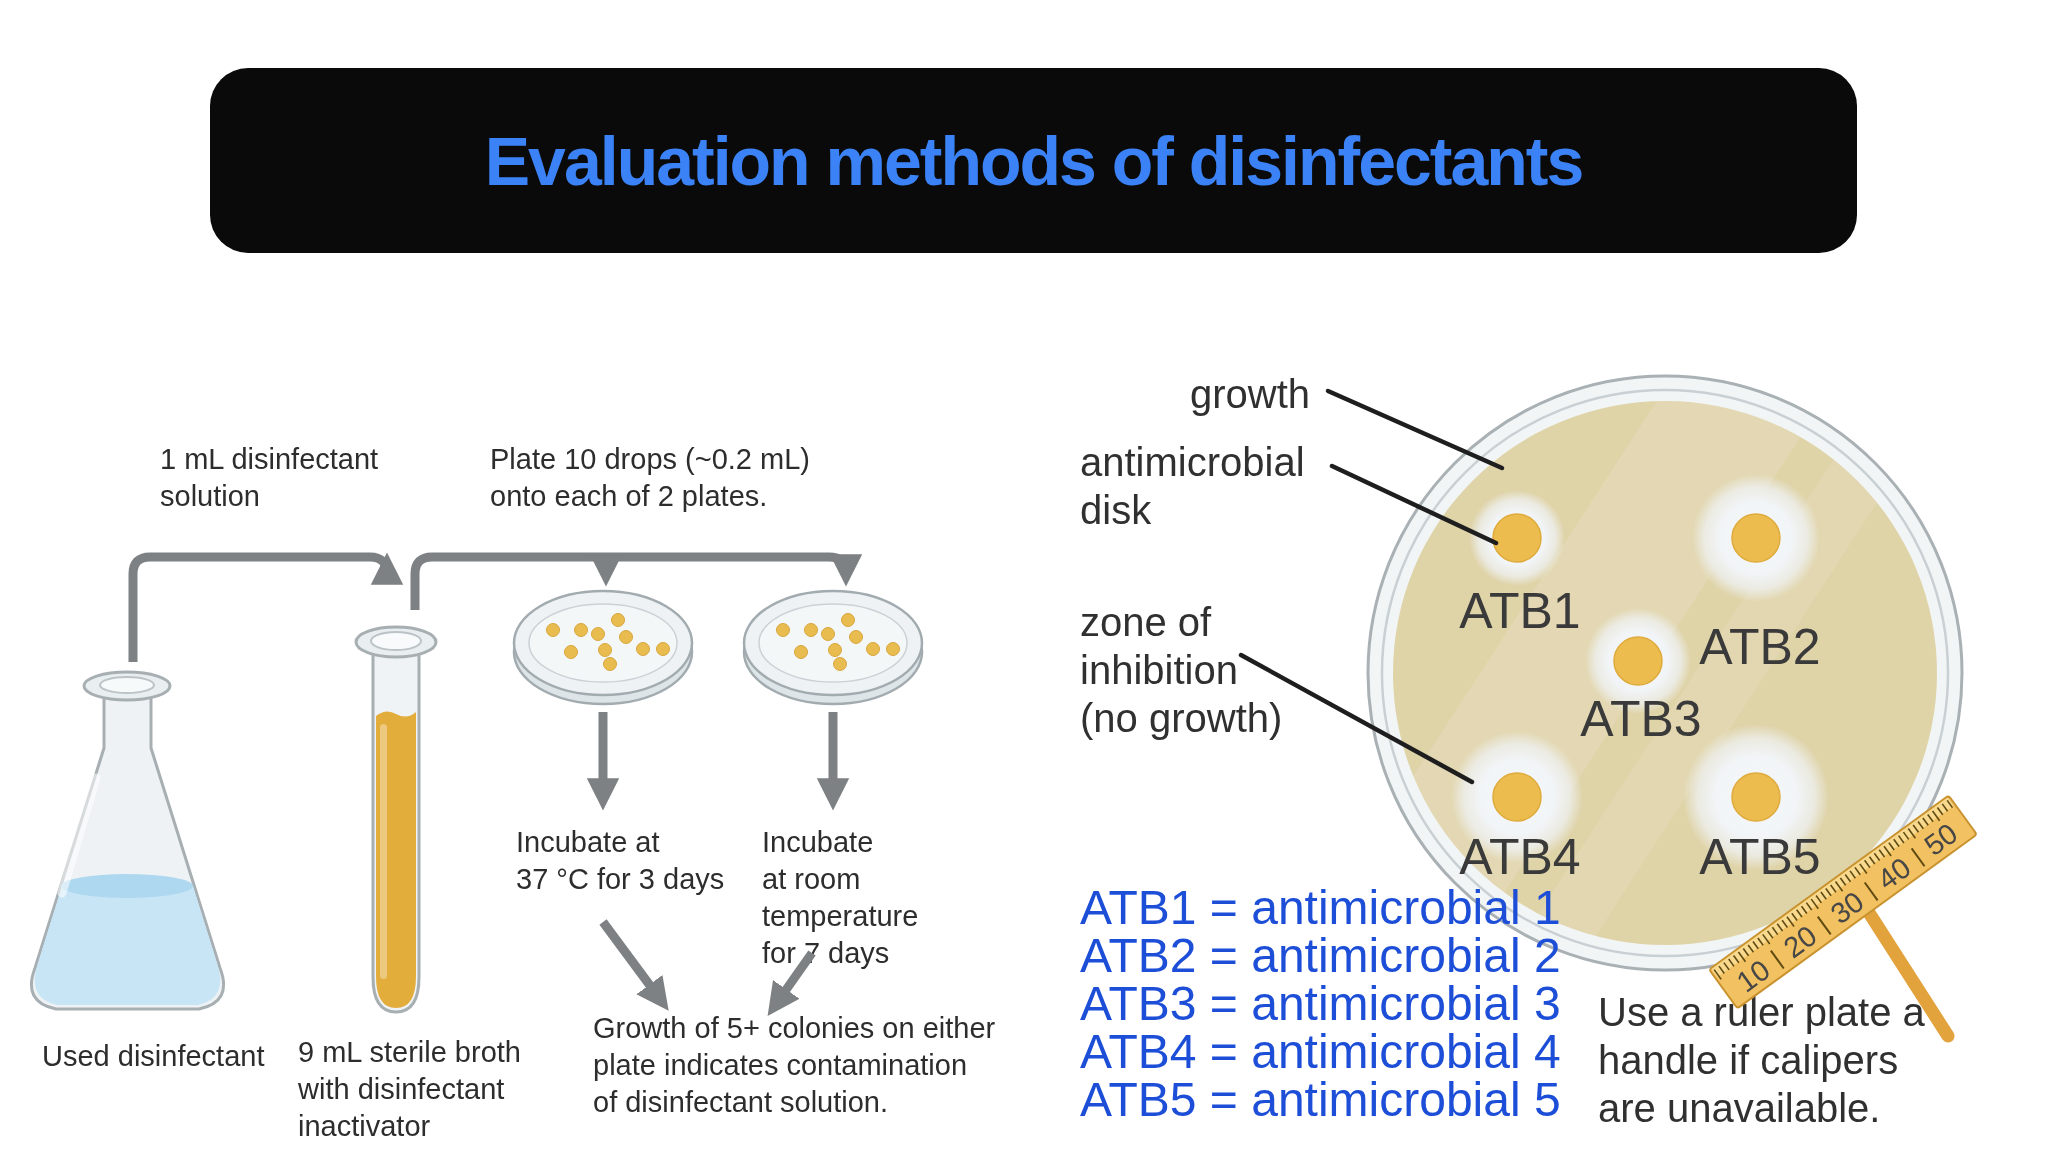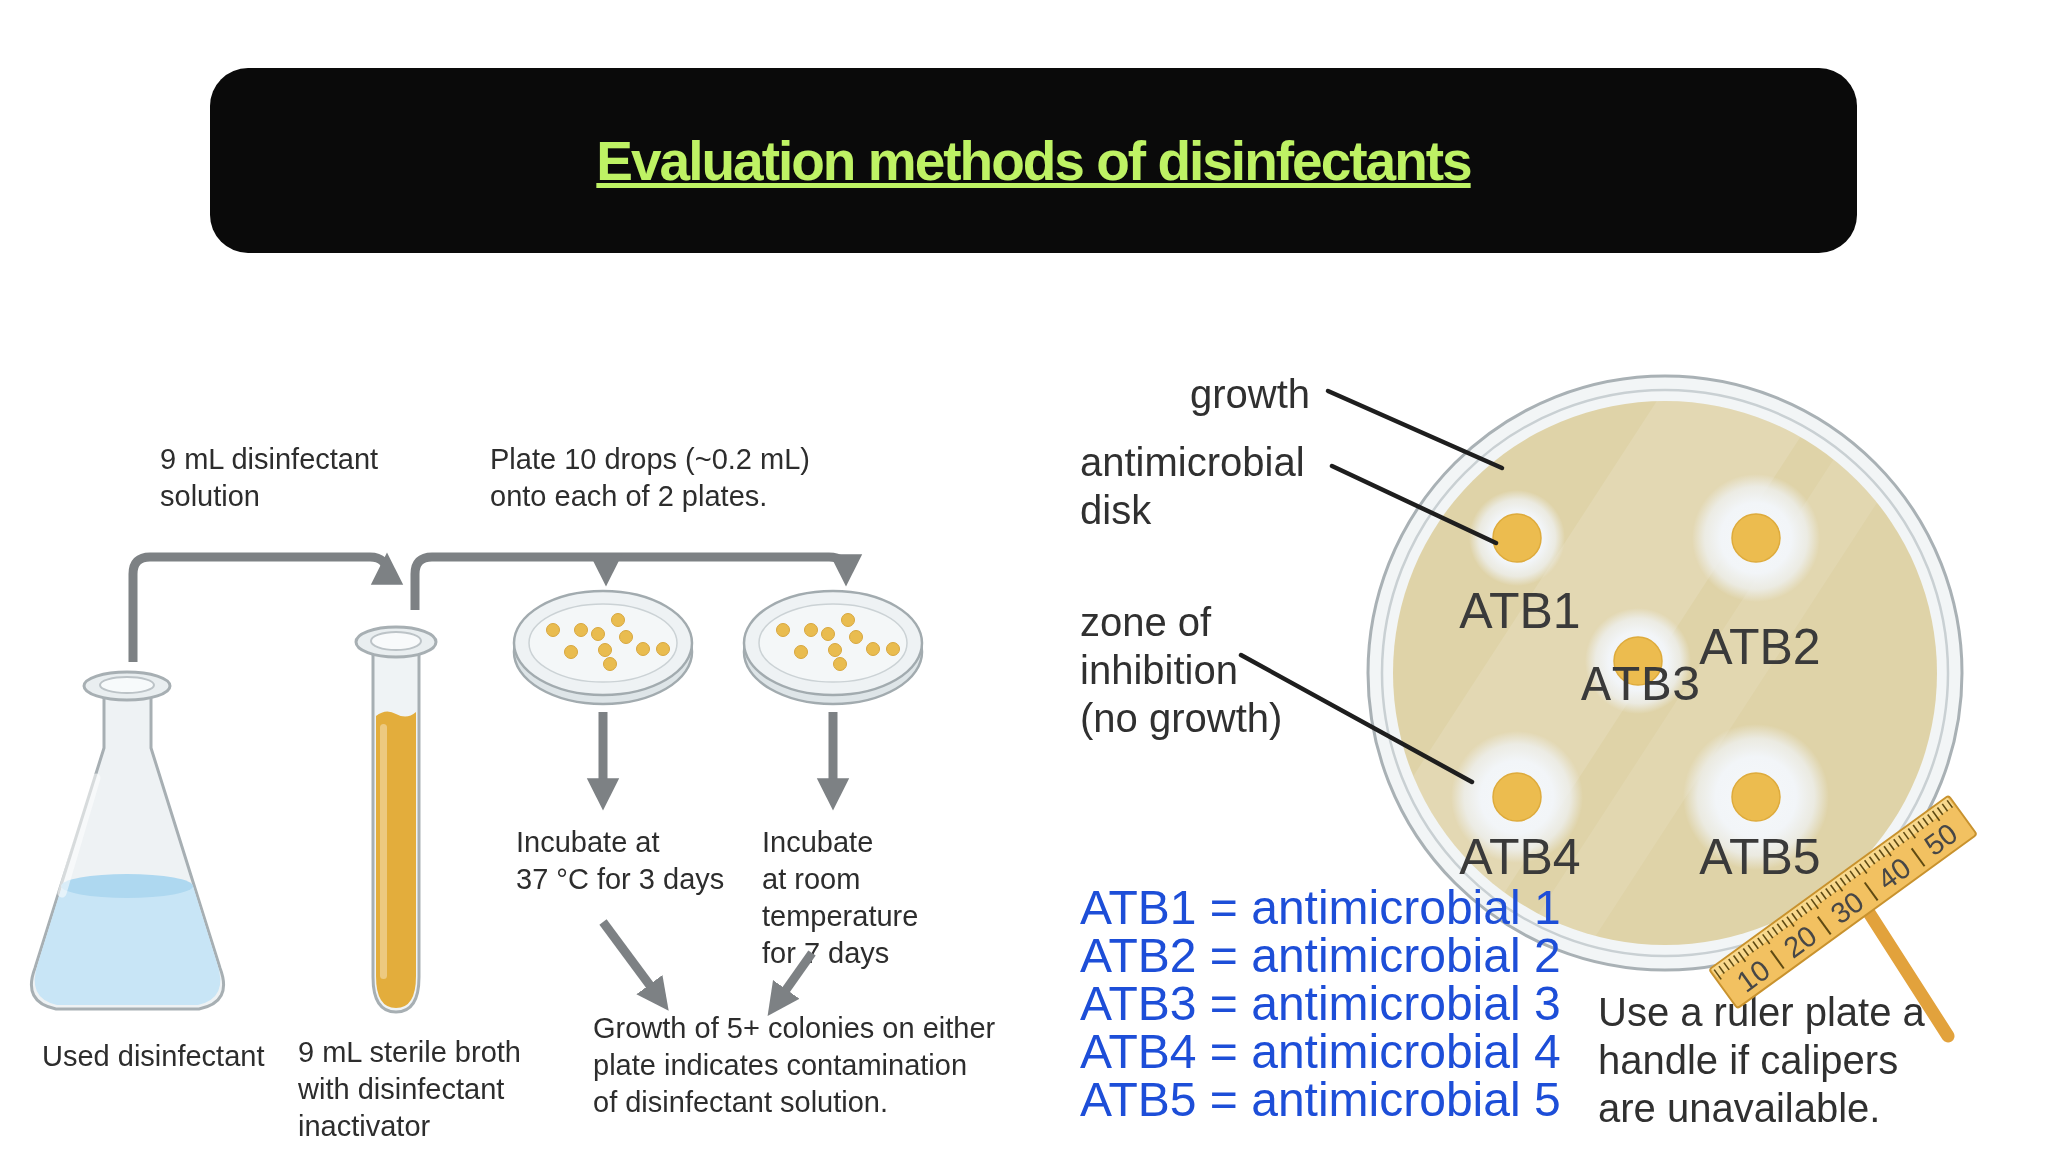--- a/index.html
+++ b/index.html
@@ -1,38 +1,38 @@
 <!DOCTYPE html>
 <html><head>
 <meta charset="utf-8">
 <style>
   html,body{margin:0;padding:0;background:#ffffff;}
   .canvas{position:relative;width:2048px;height:1152px;background:#ffffff;overflow:hidden;
           font-family:"Liberation Sans",sans-serif;color:#2d2d2d;}
   .abs{position:absolute;}
   .title-box{left:210px;top:68px;width:1647px;height:185px;background:#0a0a0a;border-radius:38px;
              display:flex;align-items:center;justify-content:center;}
-  .title-text{color:#bef264;font-size:55px;font-weight:700;letter-spacing:-2px;white-space:nowrap;text-decoration:underline;}
+  .title-text{color:#3b82f6;font-size:68px;font-weight:700;letter-spacing:-2px;white-space:nowrap;}
   .preline{white-space:pre-line;}
   .txt-s{font-size:29px;line-height:37px;color:#2d2d2d;}
   .atb-label{font-size:50px;color:#3a3a3a;width:140px;text-align:center;}
   .legend-line{font-size:48px;line-height:48px;color:#1d4ed8;}
   .right-label{font-size:40px;line-height:48px;color:#303030;}
   svg{display:block;}
 </style>
 </head>
 <body>
 
 <div class="canvas">
 
   <div class="abs title-box">
     <span class="title-text">Evaluation methods of disinfectants</span>
   </div>
 
-  <div class="abs txt-s preline" style="left:160px;top:441px;">9 mL disinfectant
+  <div class="abs txt-s preline" style="left:160px;top:441px;">1 mL disinfectant
 solution</div>
   <div class="abs txt-s preline" style="left:490px;top:441px;">Plate 10 drops (~0.2 mL)
 onto each of 2 plates.</div>
 
   <svg class="abs" style="left:10px;top:658px;" width="235" height="360" viewBox="0 0 235 360">
     <path d="M94,32 L94,90 L25,310 Q12,344 46,351 L189,351 Q223,344 210,310 L141,90 L141,32" fill="#eef2f4" stroke="#a7afb3" stroke-width="3" stroke-linejoin="round"></path>
     <path d="M52,228 L28,305 Q16,340 47,347 L188,347 Q219,340 207,305 L183,228 Q117,246 52,228 Z" fill="#c8e5f6"></path>
     <ellipse cx="117" cy="228" rx="66" ry="12" fill="#aed8f0"></ellipse>
     <path d="M86,120 L52,235" stroke="#ffffff" stroke-width="9" stroke-linecap="round" opacity="0.55"></path>
     <ellipse cx="117" cy="28" rx="43" ry="14" fill="#e9eef0" stroke="#a7afb3" stroke-width="3"></ellipse>
@@ -128,21 +128,21 @@
         <circle cx="396" cy="170" r="24"></circle>
         <circle cx="278" cy="293" r="24"></circle>
         <circle cx="157" cy="429" r="24"></circle>
         <circle cx="396" cy="429" r="24"></circle>
       </g>
     </g>
   </svg>
 
   <div class="abs atb-label" style="left:1450px;top:582px;">ATB1</div>
   <div class="abs atb-label" style="left:1690px;top:582px;margin-top:36px;">ATB2</div>
-  <div class="abs atb-label" style="left:1571px;top:658px;font-family:Liberation Mono, monospace;">ATB3</div>
+  <div class="abs atb-label" style="left:1571px;top:690px;">ATB3</div>
   <div class="abs atb-label" style="left:1450px;top:828px;">ATB4</div>
   <div class="abs atb-label" style="left:1690px;top:828px;">ATB5</div>
 
   <div class="abs right-label" style="left:1095px;top:370px;width:215px;text-align:right;">growth</div>
   <div class="abs right-label preline" style="left:1080px;top:438px;">antimicrobial
 disk</div>
   <div class="abs right-label preline" style="left:1080px;top:598px;">zone of
 inhibition
 (no growth)</div>
 

